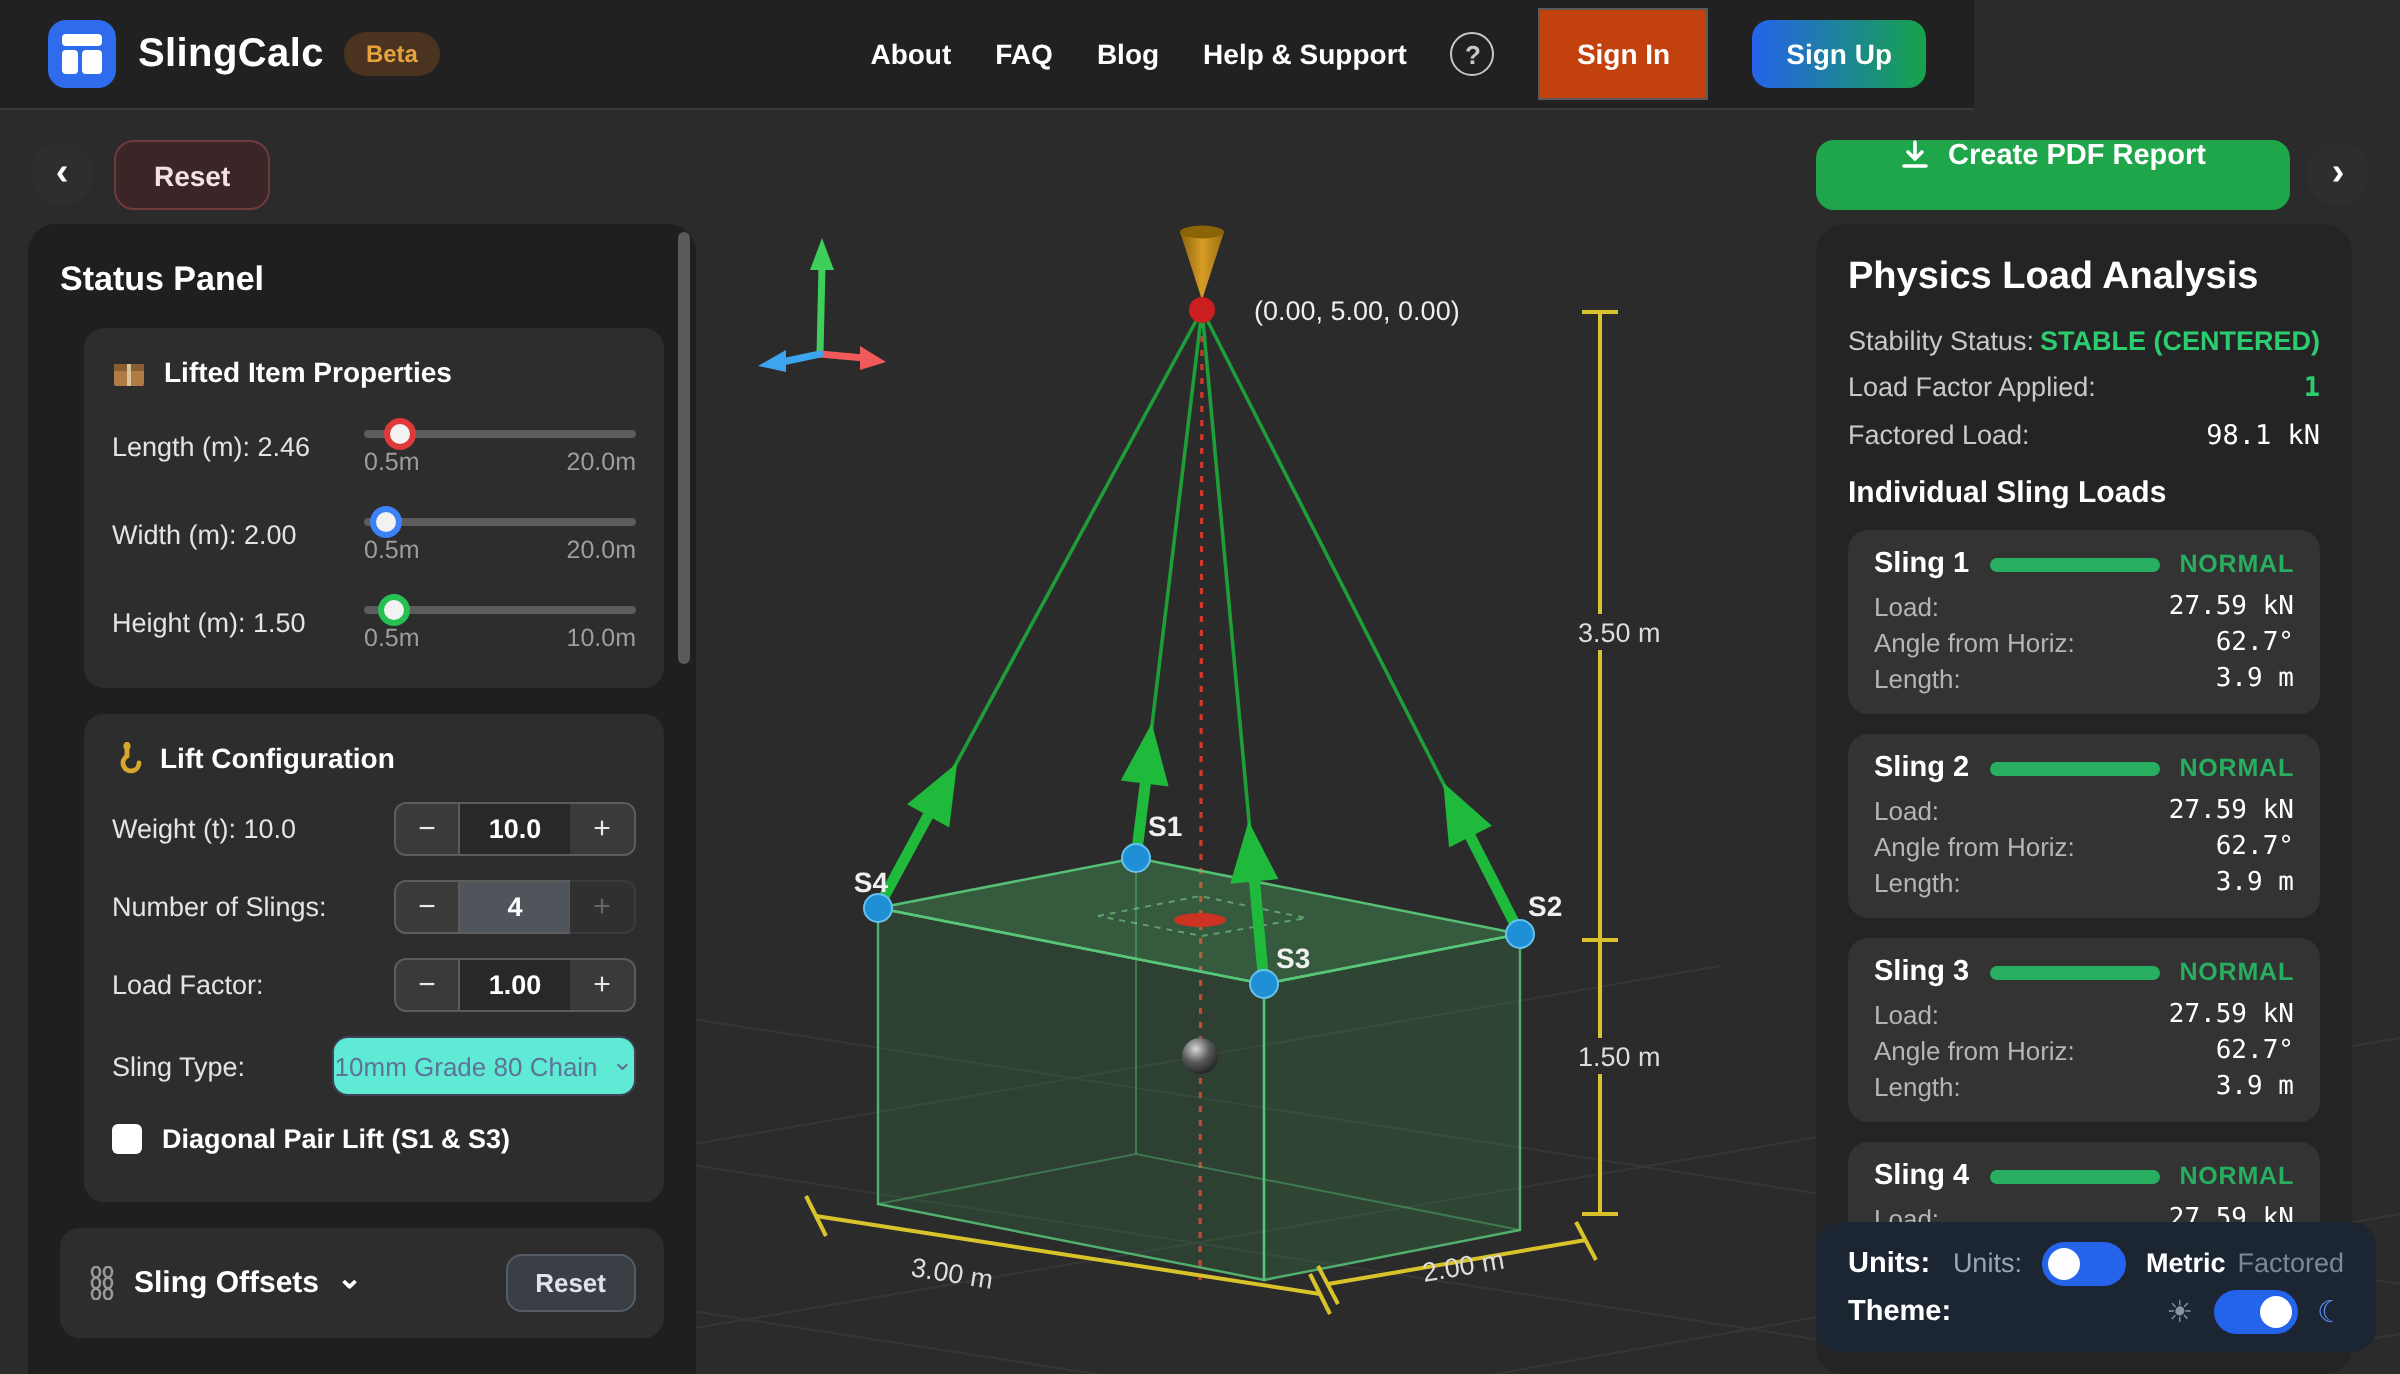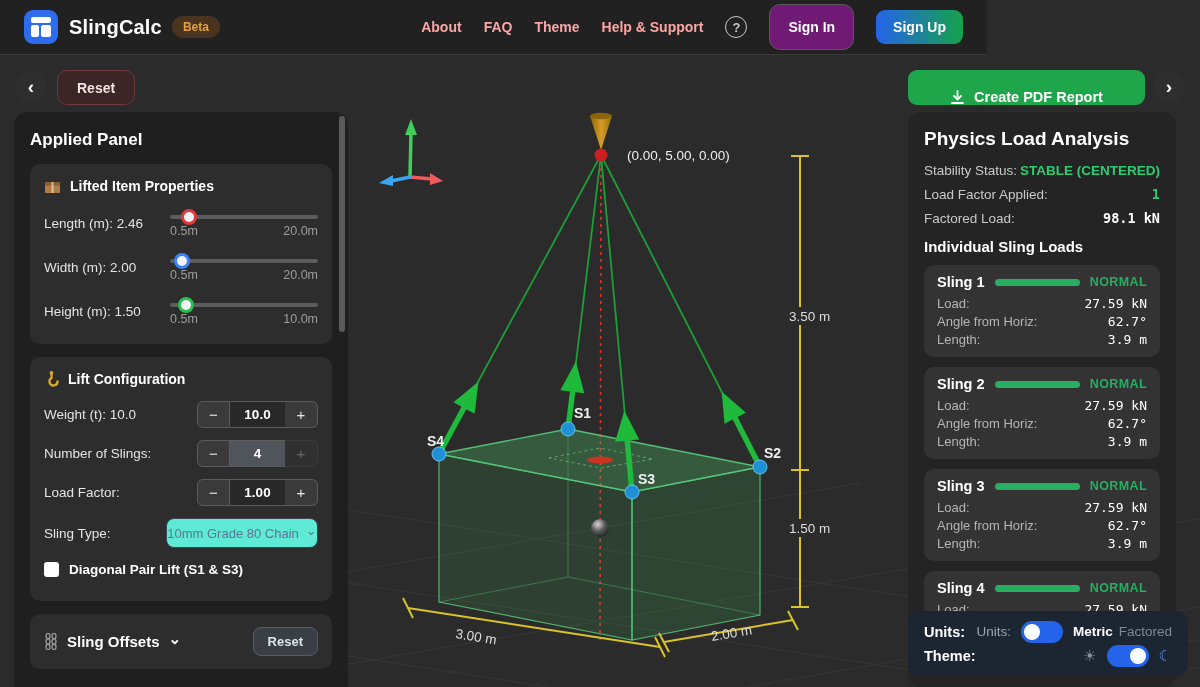--- a/index.html
+++ b/index.html
@@ -11,50 +11,50 @@
   .navbar { position:absolute; left:0; top:0; width:987px; height:55px; background:#212121;
     border-bottom:1px solid #3a3a3a; display:flex; align-items:center; padding:0 24px; z-index:50; }
   .logo-box { width:34px; height:34px; border-radius:9px; background:#2f6bed; position:relative; margin-right:11px; }
   .logo-box .lg-top { position:absolute; left:7px; top:7px; width:20px; height:6px; background:#fff; border-radius:2px; }
   .logo-box .lg-left { position:absolute; left:7px; top:15px; width:8px; height:12px; background:#fff; border-radius:2px; }
   .logo-box .lg-right { position:absolute; left:17px; top:15px; width:10px; height:12px; background:#fff; border-radius:2px; }
   .brand { font-size:20px; font-weight:bold; color:#fff; letter-spacing:.2px; }
   .beta-badge { margin-left:10px; background:#4a3420; color:#e6a23c; font-size:12px; font-weight:bold;
     padding:4px 11px; border-radius:12px; }
   .nav-right { margin-left:auto; display:flex; align-items:center; gap:22px; }
-  .nav-link { color:#fca5a5; font-size:14px; font-weight:600; cursor:pointer; }
+  .nav-link { color:#ffffff; font-size:14px; font-weight:600; cursor:pointer; }
   .help-circle { width:22px; height:22px; border:1.6px solid #c9c9c9; border-radius:50%; color:#c9c9c9;
     font-size:13px; font-weight:bold; display:flex; align-items:center; justify-content:center; cursor:pointer; }
-  .btn-signin { background:#701a75; border:1px solid #5a5a5a; color:#fff; font-size:14px; font-weight:bold;
-    padding:14px 18px; border-radius:11px; cursor:pointer; }
+  .btn-signin { background:#c2410c; border:1px solid #5a5a5a; color:#fff; font-size:14px; font-weight:bold;
+    padding:14px 18px; border-radius:0; cursor:pointer; }
   .btn-signup { background:linear-gradient(90deg,#2563eb,#16a34a); border:none; color:#fff; font-size:14px;
     font-weight:bold; padding:9px 17px; border-radius:9px; cursor:pointer; }
 
   
   .circle-btn { position:absolute; width:32px; height:32px; border-radius:50%; background:#2e2e2e;
     color:#fff; display:flex; align-items:center; justify-content:center; font-size:19px; font-weight:bold;
     cursor:pointer; z-index:60; border:none; }
   #btn-back { left:15px; top:71px; }
   #btn-forward { left:1153px; top:71px; }
   .btn-reset-main { position:absolute; left:57px; top:70px; height:35px; padding:0 19px; background:#3c2527;
     border:1px solid #6e3a3a; border-radius:10px; color:#f3e3e3; font-size:14px; font-weight:bold;
     cursor:pointer; z-index:60; }
   .btn-pdf { position:absolute; left:908px; top:70px; width:237px; height:35px; background:#1fa64b; border:none;
     border-radius:9px; color:#fff; font-size:14.5px; font-weight:bold; cursor:pointer; z-index:60;
-    display:flex; align-items:flex-end; justify-content:center; gap:9px; }
+    display:flex; align-items:flex-start; justify-content:center; gap:9px; }
 
   
   .scene { position:absolute; left:0; top:55px; width:1200px; height:632px; z-index:1; cursor:grab; }
   .scene text { font-family:"Liberation Sans", sans-serif; }
 
   
   .left-panel { position:absolute; left:14px; top:112px; width:334px; height:575px; background:#1f1f1f;
     border-radius:14px 14px 0 0; z-index:40; padding:18px 16px 0 16px; overflow:hidden; }
   .panel-title { font-size:17px; font-weight:bold; color:#fff; margin-bottom:14px; }
-  .section-card { background:#2d2d2d; border-radius:10px; padding:14px 14px 16px 14px; margin-bottom:13px; }
+  .section-card { background:#2d2d2d; border-radius:10px; padding:14px 14px 16px 14px; margin-bottom:13px;margin-left:12px; }
   .section-head { display:flex; align-items:center; gap:9px; font-size:14px; font-weight:bold; color:#fff; margin-bottom:14px; }
   .scrollbar-thumb { position:absolute; right:3px; top:4px; width:6px; height:216px; background:#5a5a5a; border-radius:3px; cursor:pointer; }
 
   .slider-row { display:flex; align-items:center; margin-bottom:14px; }
   .slider-label { width:126px; font-size:13.5px; color:#e4e4e4; }
   .slider-zone { flex:1; }
   .slider-track { position:relative; height:4px; background:#5c5c5c; border-radius:2px; margin:7px 0 5px 0; cursor:pointer; }
   .slider-knob { position:absolute; top:50%; width:16px; height:16px; background:#f2f2f2; border-radius:50%;
     transform:translate(-50%,-50%); cursor:pointer; }
   .knob-red { border:3.5px solid #e0393b; }
@@ -86,21 +86,21 @@
   .btn-reset-small { margin-left:auto; background:#3a3f46; border:1px solid #565c66; color:#dfe3ea;
     font-size:13px; font-weight:600; padding:6px 14px; border-radius:8px; cursor:pointer; }
 
   
   .right-panel { position:absolute; left:908px; top:112px; width:268px; height:575px; background:#242424;
     border-radius:14px; z-index:40; padding:16px; overflow:hidden; }
   .rp-title { font-size:19px; font-weight:bold; color:#fff; margin-bottom:13px; }
   .rp-row { display:flex; justify-content:space-between; align-items:baseline; margin-bottom:8px; }
   .rp-label { font-size:13.5px; color:#c9c9c9; }
   .rp-green { color:#2ecc71; font-weight:bold; font-size:13.5px; }
-  .rp-white-val { color:#fff; font-weight:bold; font-size:13.5px; }
+  .rp-white-val { color:#fff; font-weight:normal; font-size:13.5px; }
   .rp-sub { font-size:15px; font-weight:bold; color:#fff; margin:12px 0 10px 0; }
   .sling-card { background:#333333; border-radius:10px; padding:9px 13px 10px 13px; margin-bottom:10px; }
   .sling-head { display:flex; align-items:center; gap:10px; margin-bottom:6px; }
   .sling-name { font-size:14.5px; font-weight:bold; color:#fff; white-space:nowrap; }
   .sling-bar { flex:1; height:7px; background:#27ae60; border-radius:4px; }
   .sling-status { font-size:12.5px; font-weight:bold; color:#27ae60; letter-spacing:.4px; }
   .sling-row { display:flex; justify-content:space-between; margin-top:3px; }
   .sling-row-label { font-size:13px; color:#b5b5b5; }
   .sling-row-val { font-size:13px; font-weight:normal; color:#fff; }
 
@@ -233,21 +233,21 @@
   <div class="logo-box">
     <div class="lg-top"></div>
       <div class="lg-left"></div>
       <div class="lg-right"></div>
   </div>
   <div class="brand">SlingCalc</div>
   <div class="beta-badge">Beta</div>
   <div class="nav-right">
     <div class="nav-link">About</div>
     <div class="nav-link">FAQ</div>
-    <div class="nav-link">Theme</div>
+    <div class="nav-link">Blog</div>
     <div class="nav-link">Help &amp; Support</div>
     <div class="help-circle">?</div>
     <button class="btn-signin">Sign In</button>
     <button class="btn-signup">Sign Up</button>
   </div>
 </div>
 
 <button class="circle-btn" id="btn-back">
   <span>‹</span>
 </button>
@@ -257,21 +257,21 @@
     <path d="M7.5 1 v8 M4 6 l3.5 3.5 L11 6 M2 13 h11" stroke="#fff" stroke-width="1.8" fill="none" stroke-linecap="round" stroke-linejoin="round"></path>
   </svg>
   <span>Create PDF Report</span>
 </button>
 <button class="circle-btn" id="btn-forward">
   <span>›</span>
 </button>
 
 <div class="left-panel">
   <div class="scrollbar-thumb"></div>
-  <div class="panel-title">Applied Panel</div>
+  <div class="panel-title">Status Panel</div>
 
   <div class="section-card">
     <div class="section-head">
       <svg width="17" height="16" viewBox="0 0 17 16">
         <rect x="1" y="4" width="15" height="11" rx="1" fill="#b07b45"></rect>
         <rect x="1" y="4" width="15" height="3.5" fill="#8a5d32"></rect>
         <rect x="7.5" y="4" width="2" height="11" fill="#d8c49a"></rect>
       </svg>
       <span>Lifted Item Properties</span>
     </div>

